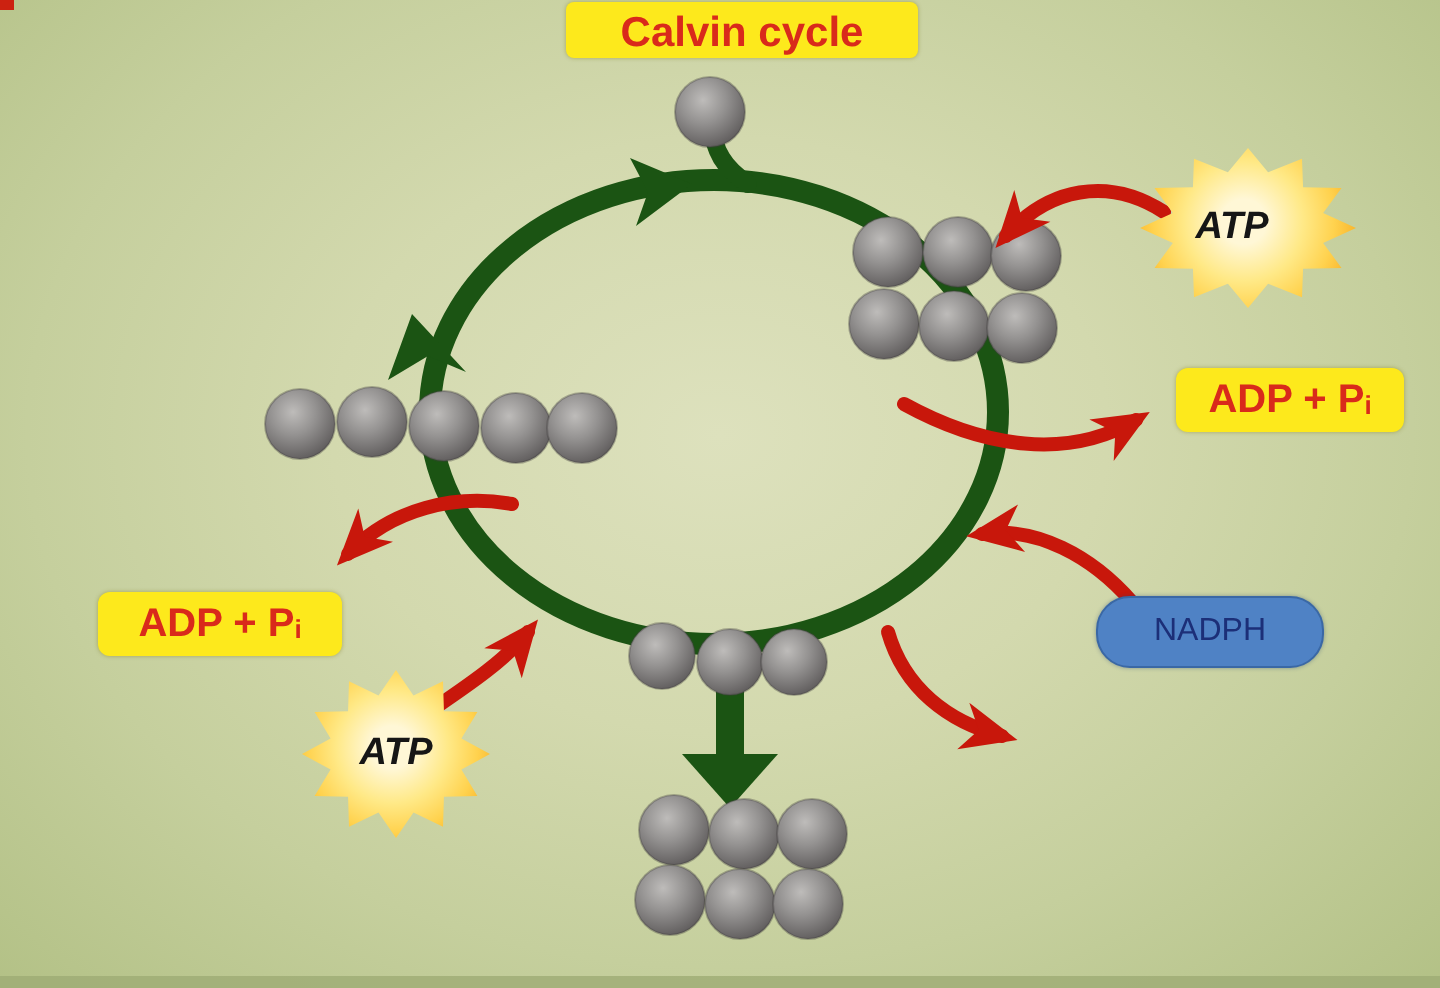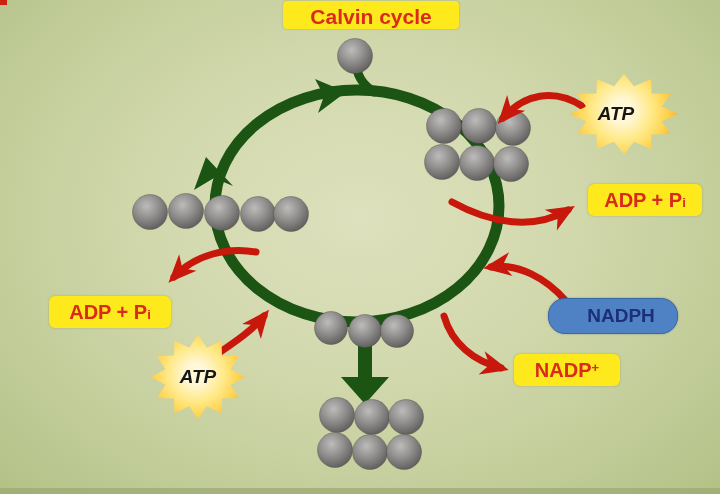--- a/index.html
+++ b/index.html
@@ -18,23 +18,22 @@
   }
   .ylabel sub { font-size:13px; font-weight:bold; transform:translateY(2px); }
   .ylabel sup { font-size:13px; font-weight:bold; transform:translateY(-3px); }
   #title-label {
     left:283px; top:1px; width:176px; height:28px; font-size:21px; border-radius:4px;align-items:flex-end;
   }
   
   .bpill {
     position:absolute; background:#4f82c5; border:1px solid #3a68a5; border-radius:17px;
     display:flex; align-items:center; justify-content:center;
-    color:#1c2f78; font-weight:bold; font-size:19px;
+    color:#1c2f78; font-weight:normal; font-size:16px;
     box-shadow:0 0 2px rgba(30,60,110,.4);
-    padding-left:16px;
   }
   
   .starburst {
     position:absolute;
     background: radial-gradient(circle at 48% 46%, #fff7d6 16%, #ffe987 42%, #ffd24e 64%, #f6ab20 86%, #ee9d14 100%);
     clip-path: polygon(100% 50%,84.8% 59.3%,93.3% 75%,75.5% 75.5%,75% 93.3%,59.3% 84.8%,50% 100%,40.7% 84.8%,25% 93.3%,24.5% 75.5%,6.7% 75%,15.2% 59.3%,0% 50%,15.2% 40.7%,6.7% 25%,24.5% 24.5%,25% 6.7%,40.7% 15.2%,50% 0%,59.3% 15.2%,75% 6.7%,75.5% 24.5%,93.3% 25%,84.8% 40.7%);
     display:flex; align-items:center; justify-content:center;
     color:#161616; font-weight:bold; font-size:19px;font-style:italic;
   }
   #artifact-dot { left:0; top:0; width:7px; height:5px; background:#cc2211; }
@@ -124,24 +123,20 @@
 
   <div class="ylabel" style="left:588px; top:184px; width:114px; height:32px;">
     <span>ADP + P</span>
       <sub>i</sub>
   </div>
 
   <div class="bpill" style="left:548px; top:298px; width:112px; height:34px;">
     <span>NADPH</span>
   </div>
 
-  <div class="ylabel" style="left:514px; top:354px; width:106px; height:32px;">
-    <span>NADP</span>
-      <sup>+</sup>
-  </div>
 
   <div class="ylabel" style="left:49px; top:296px; width:122px; height:32px;">
     <span>ADP + P</span>
       <sub>i</sub>
   </div>
 
   <div class="starburst" style="left:151px; top:335px; width:94px; height:84px;">
     <span>ATP</span>
   </div>
 

